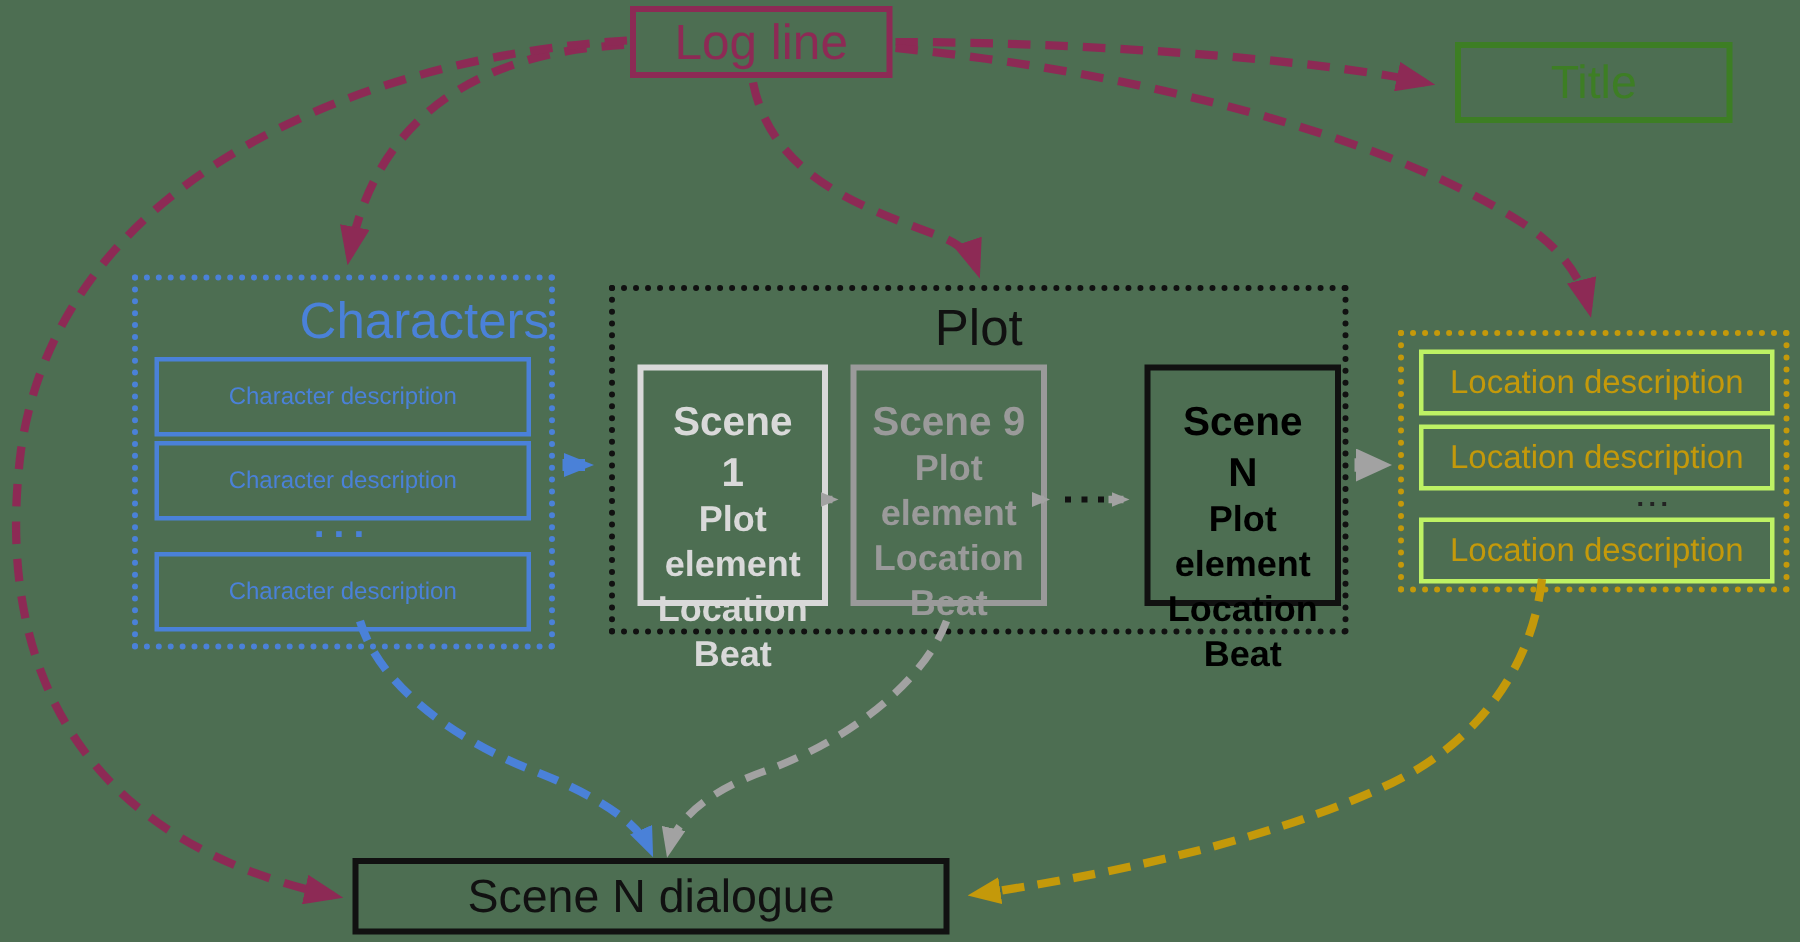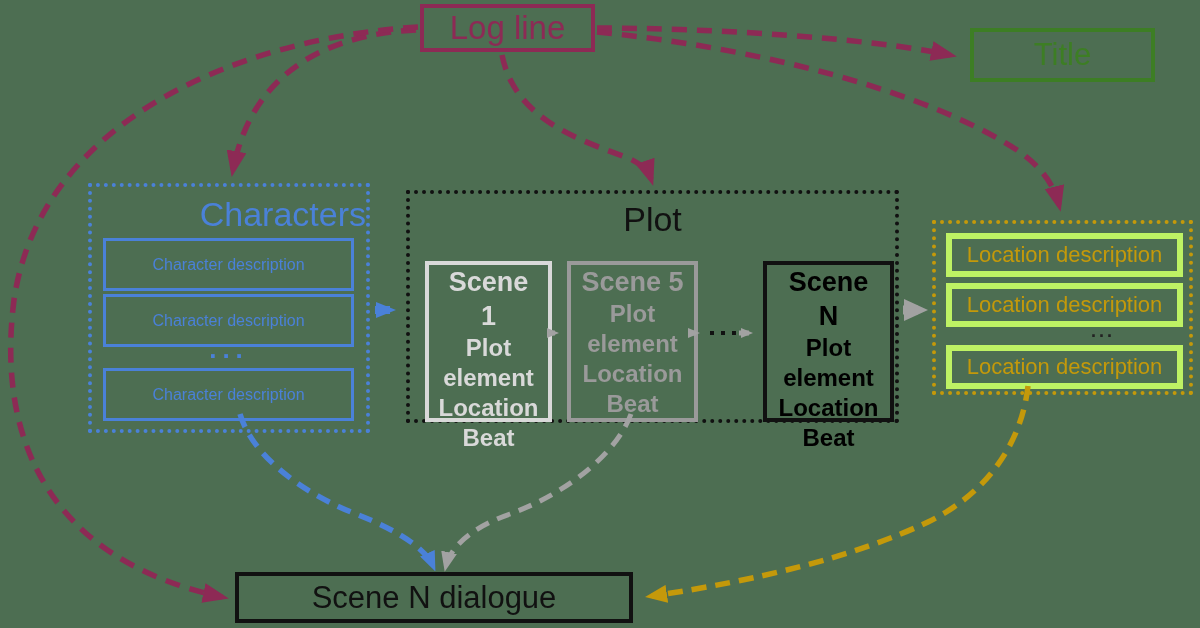--- a/index.html
+++ b/index.html
@@ -18,30 +18,30 @@
   
   .characters{left:88px;top:183px;width:282px;height:250px;border:4px dotted #4a81d8;}
   .characters .heading{position:absolute;top:8px;left:0;width:100%;text-align:right;font-size:34px;color:#4a81d8;}
   .char-item{position:absolute;left:11px;width:251px;height:53px;border:3px solid #4a81d8;color:#4a81d8;font-size:16px;display:flex;align-items:center;justify-content:center;box-sizing:border-box;}
   .char-1{top:51px}.char-2{top:107px}.char-3{top:181px}
   .char-dots{position:absolute;top:155px;left:0;width:100%;text-align:center;color:#4a81d8;font-size:26px;font-weight:bold;line-height:14px;letter-spacing:6px;}
 
   
   .plot{left:406px;top:190px;width:493px;height:233px;border:4px dotted #111;}
   .plot .heading{position:absolute;top:6px;left:0;width:100%;text-align:center;font-size:34px;color:#111;}
-  .scene{position:absolute;top:67px;height:161px;box-sizing:border-box;padding:0 9px;font-weight:bold;}
+  .scene{position:absolute;top:49px;height:161px;box-sizing:border-box;padding:17px 9px;font-weight:bold;}
   .scene .scene-name{font-size:27px;line-height:34px;}
   .scene .scene-line{display:block;font-size:24px;line-height:30px;}
   .scene-1{left:15px;width:127px;border:4px solid #d9d9d9;color:#d9d9d9;}
   .scene-2{left:157px;width:131px;border:4px solid #9a9a9a;color:#9a9a9a;}
   .scene-n{left:353px;width:131px;border:4px solid #111;color:#000000;}
 
   
   .locations{left:932px;top:220px;width:261px;height:175px;border:4px dotted #c4990a;}
-  .loc-item{position:absolute;left:10px;width:237px;height:44px;border:6px solid #bef264;color:#c4990a;font-size:22px;display:flex;align-items:center;justify-content:center;box-sizing:border-box;}
+  .loc-item{position:absolute;left:10px;width:237px;height:44px;border:3px solid #bef264;color:#c4990a;font-size:22px;display:flex;align-items:center;justify-content:center;box-sizing:border-box;}
   .loc-1{top:9px}.loc-2{top:59px}.loc-3{top:121px}
   .loc-dots{position:absolute;top:101px;left:155px;color:#222;font-size:18px;font-weight:bold;line-height:12px;letter-spacing:3px;}
 
   
   .dialogue{left:235px;top:572px;width:398px;height:51px;border:4px solid #111;color:#111;font-size:31px;background:transparent;}
 
   svg.arrows{position:absolute;left:0;top:0;pointer-events:none;z-index:5;}
 </style>
 </head>
 <body>
@@ -75,21 +75,21 @@
 
     <div class="scene scene-1">
       <span class="scene-name">Scene 1</span>
       <span class="scene-line">Plot</span>
       <span class="scene-line">element</span>
       <span class="scene-line">Location</span>
       <span class="scene-line">Beat</span>
     </div>
 
     <div class="scene scene-2">
-      <span class="scene-name">Scene 5</span>
+      <span class="scene-name">Scene 9</span>
       <span class="scene-line">Plot</span>
       <span class="scene-line">element</span>
       <span class="scene-line">Location</span>
       <span class="scene-line">Beat</span>
     </div>
 
     <div class="scene scene-n">
       <span class="scene-name">Scene N</span>
       <span class="scene-line">Plot</span>
       <span class="scene-line">element</span>

